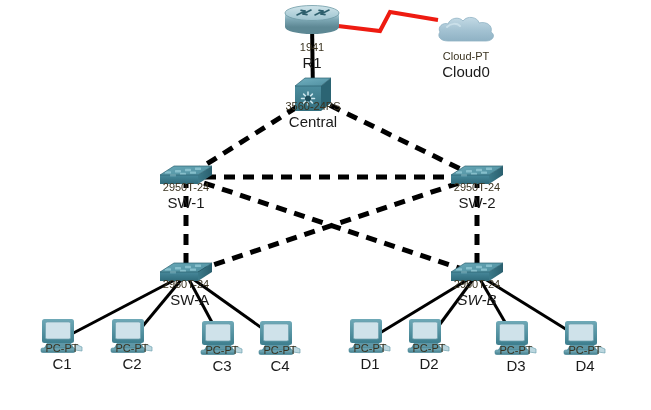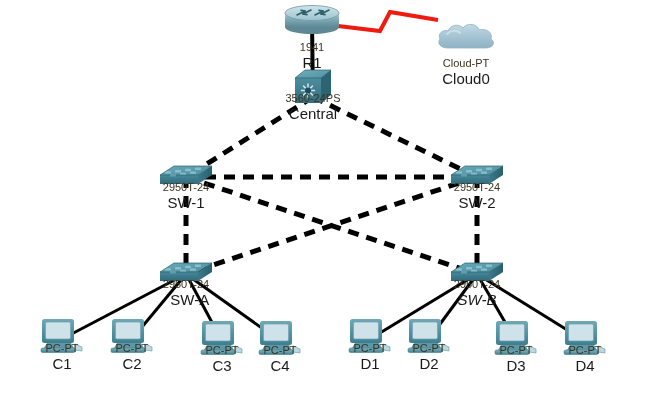--- a/index.html
+++ b/index.html
@@ -105,32 +105,32 @@
               <path d="M42 6 l-4 -0.6 M42 6 l-1 3"></path>
       <path d="M48 5 L40 9"></path>
               <path d="M40 9 l4 0.6 M40 9 l1 -3"></path>
     </g>
   </svg></span>
         <div class="labels" style="top: 36px;">
           <div class="lbl-model" style="color: rgb(58, 51, 32);">1941</div>
           <div class="lbl-name" style="color: rgb(26, 26, 26);">R1</div>
         </div>
       </div>
-      <div class="node" style="left: 466px; top: 40px;">
+      <div class="node" style="left: 466px; top: 33px;">
         <span class="icon-wrap"><svg width="64" height="34" viewBox="0 0 64 34">
     <path d="M14 27 C6 27 3 22 6 18 C3 13 9 8 14 10 C16 4 25 2 29 7
              C33 1 44 3 45 9 C53 7 59 12 57 18 C62 21 59 27 52 27 Z" fill="url(#gCloud)" stroke="#8fb2c4" stroke-width="0.8"></path>
     <path d="M13 13 C17 9 23 9 26 12" stroke="#cfe3ec" stroke-width="2" fill="none" stroke-linecap="round" opacity="0.8"></path>
   </svg></span>
         <div class="labels" style="top: 36px;">
           <div class="lbl-model" style="color: rgb(58, 51, 32);">Cloud-PT</div>
           <div class="lbl-name" style="color: rgb(26, 26, 26);">Cloud0</div>
         </div>
       </div>
-      <div class="node" style="left: 313px; top: 89px;">
+      <div class="node" style="left: 313px; top: 97px;">
         <span class="icon-wrap"><svg width="42" height="42" viewBox="0 0 42 42">
     <path d="M3 12 L13 4 L39 4 L29 12 Z" fill="url(#gCubeTop)"></path>
     <path d="M3 12 L29 12 L29 37 L3 37 Z" fill="url(#gCubeFront)"></path>
     <path d="M29 12 L39 4 L39 29 L29 37 Z" fill="#2b6473"></path>
     <g stroke="#cfe8ef" stroke-width="1.5" stroke-linecap="round">
       <path d="M16 24.5 L16 18"></path>
               <path d="M16 24.5 L16 31"></path>
       <path d="M16 24.5 L9.5 24.5"></path>
               <path d="M16 24.5 L22.5 24.5"></path>
       <path d="M16 24.5 L11.6 20.1"></path>

